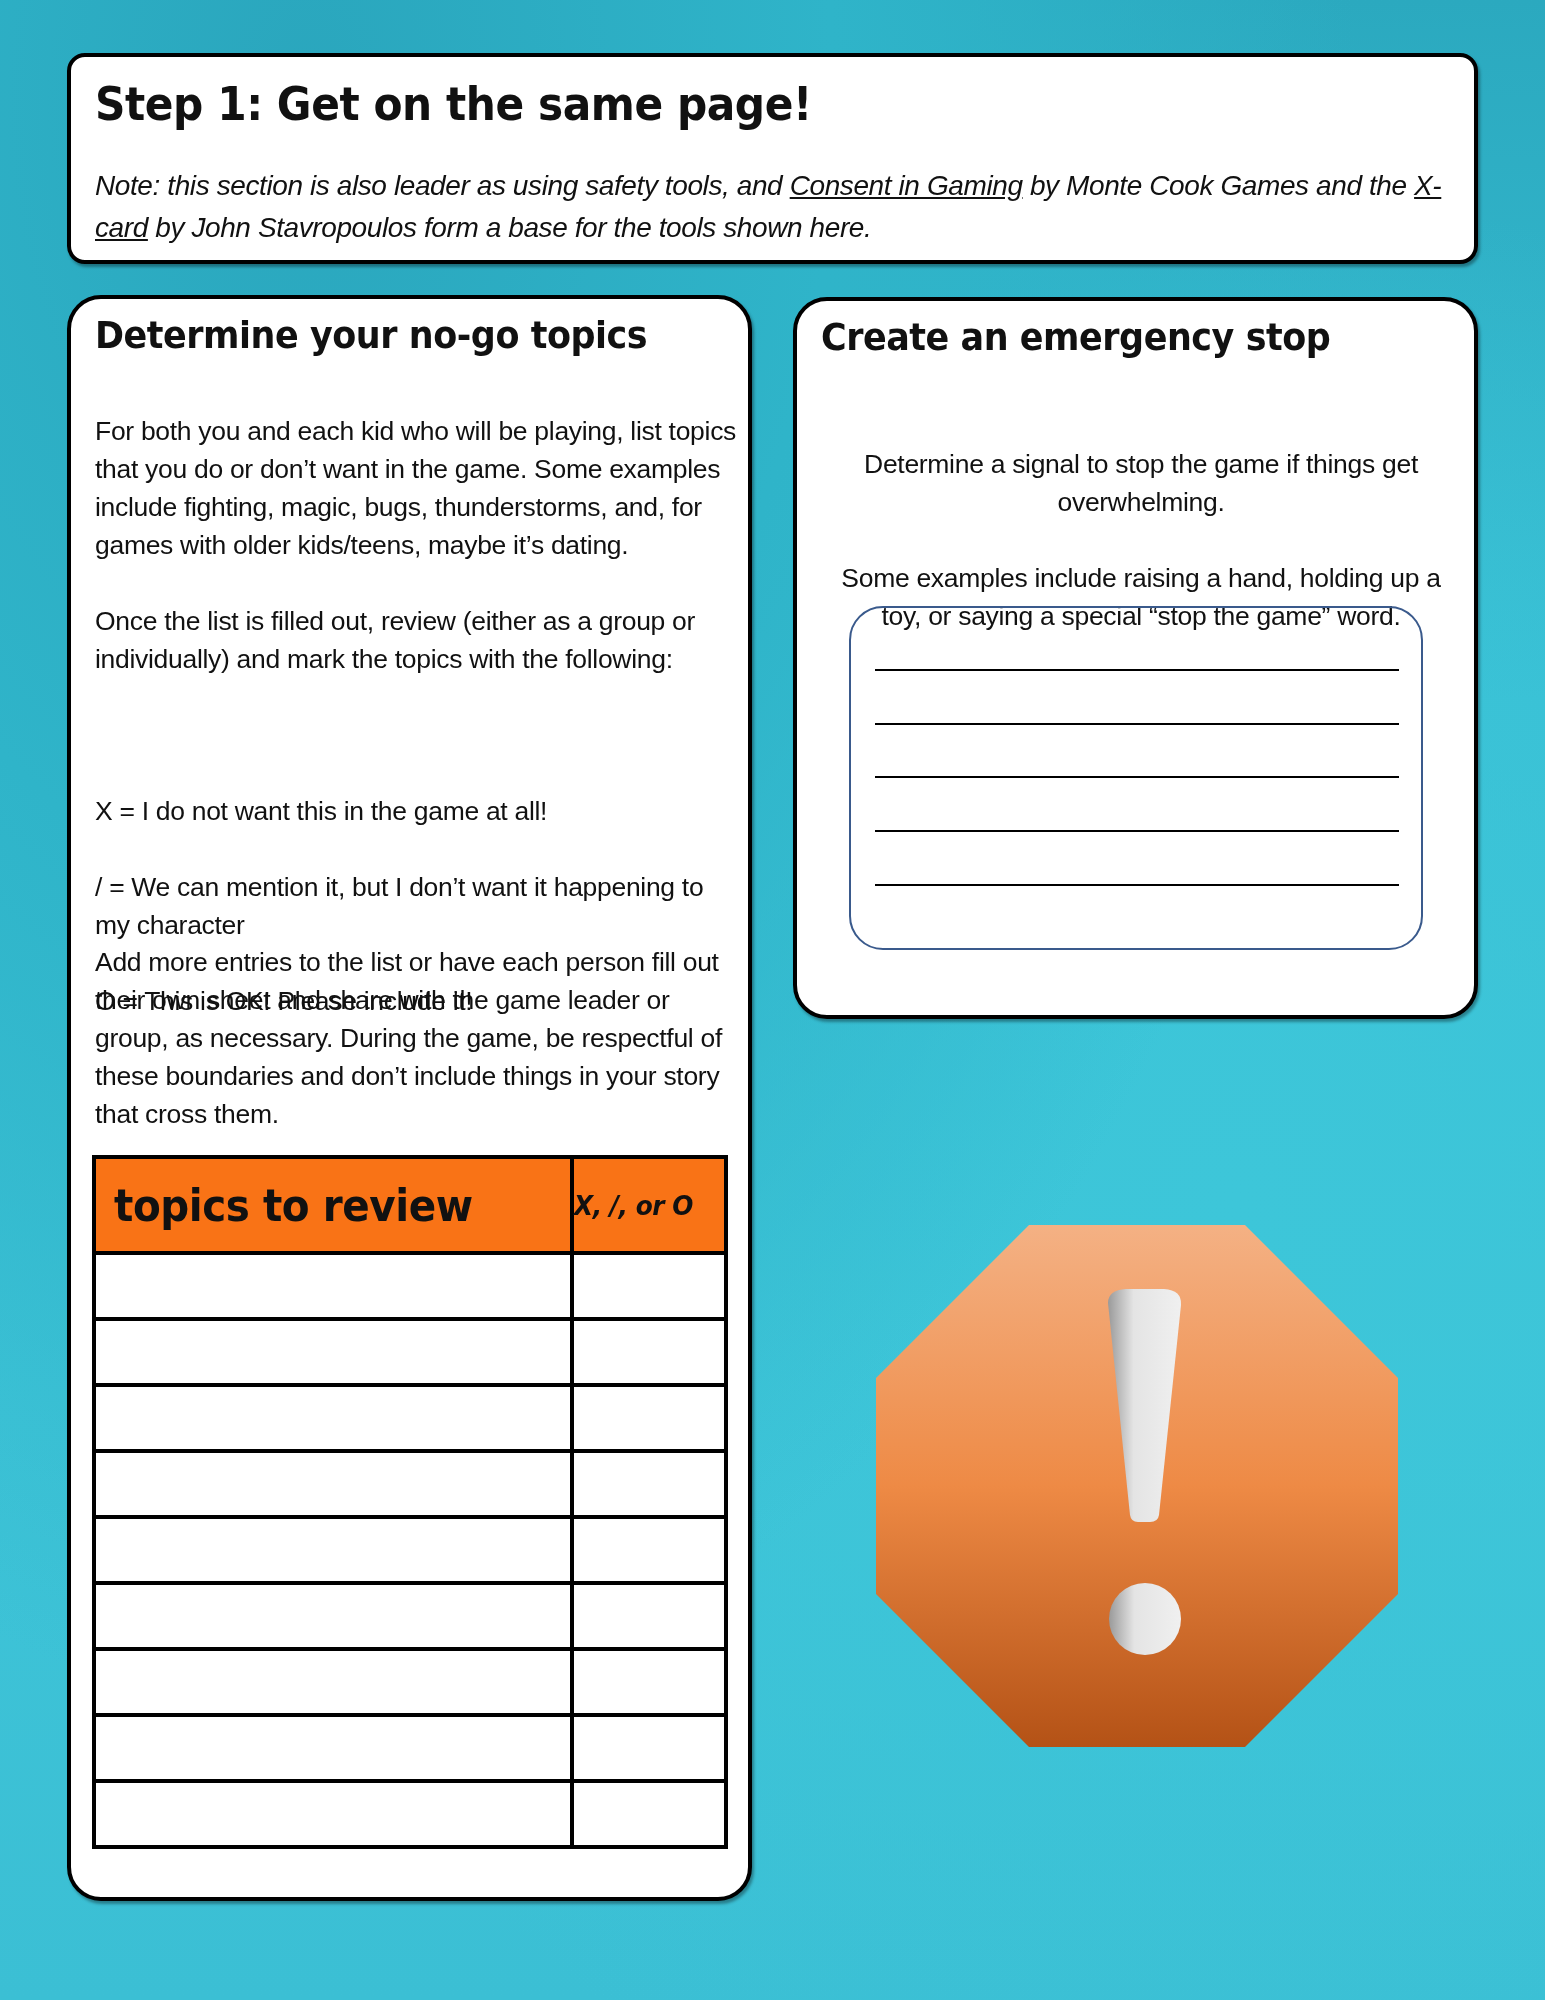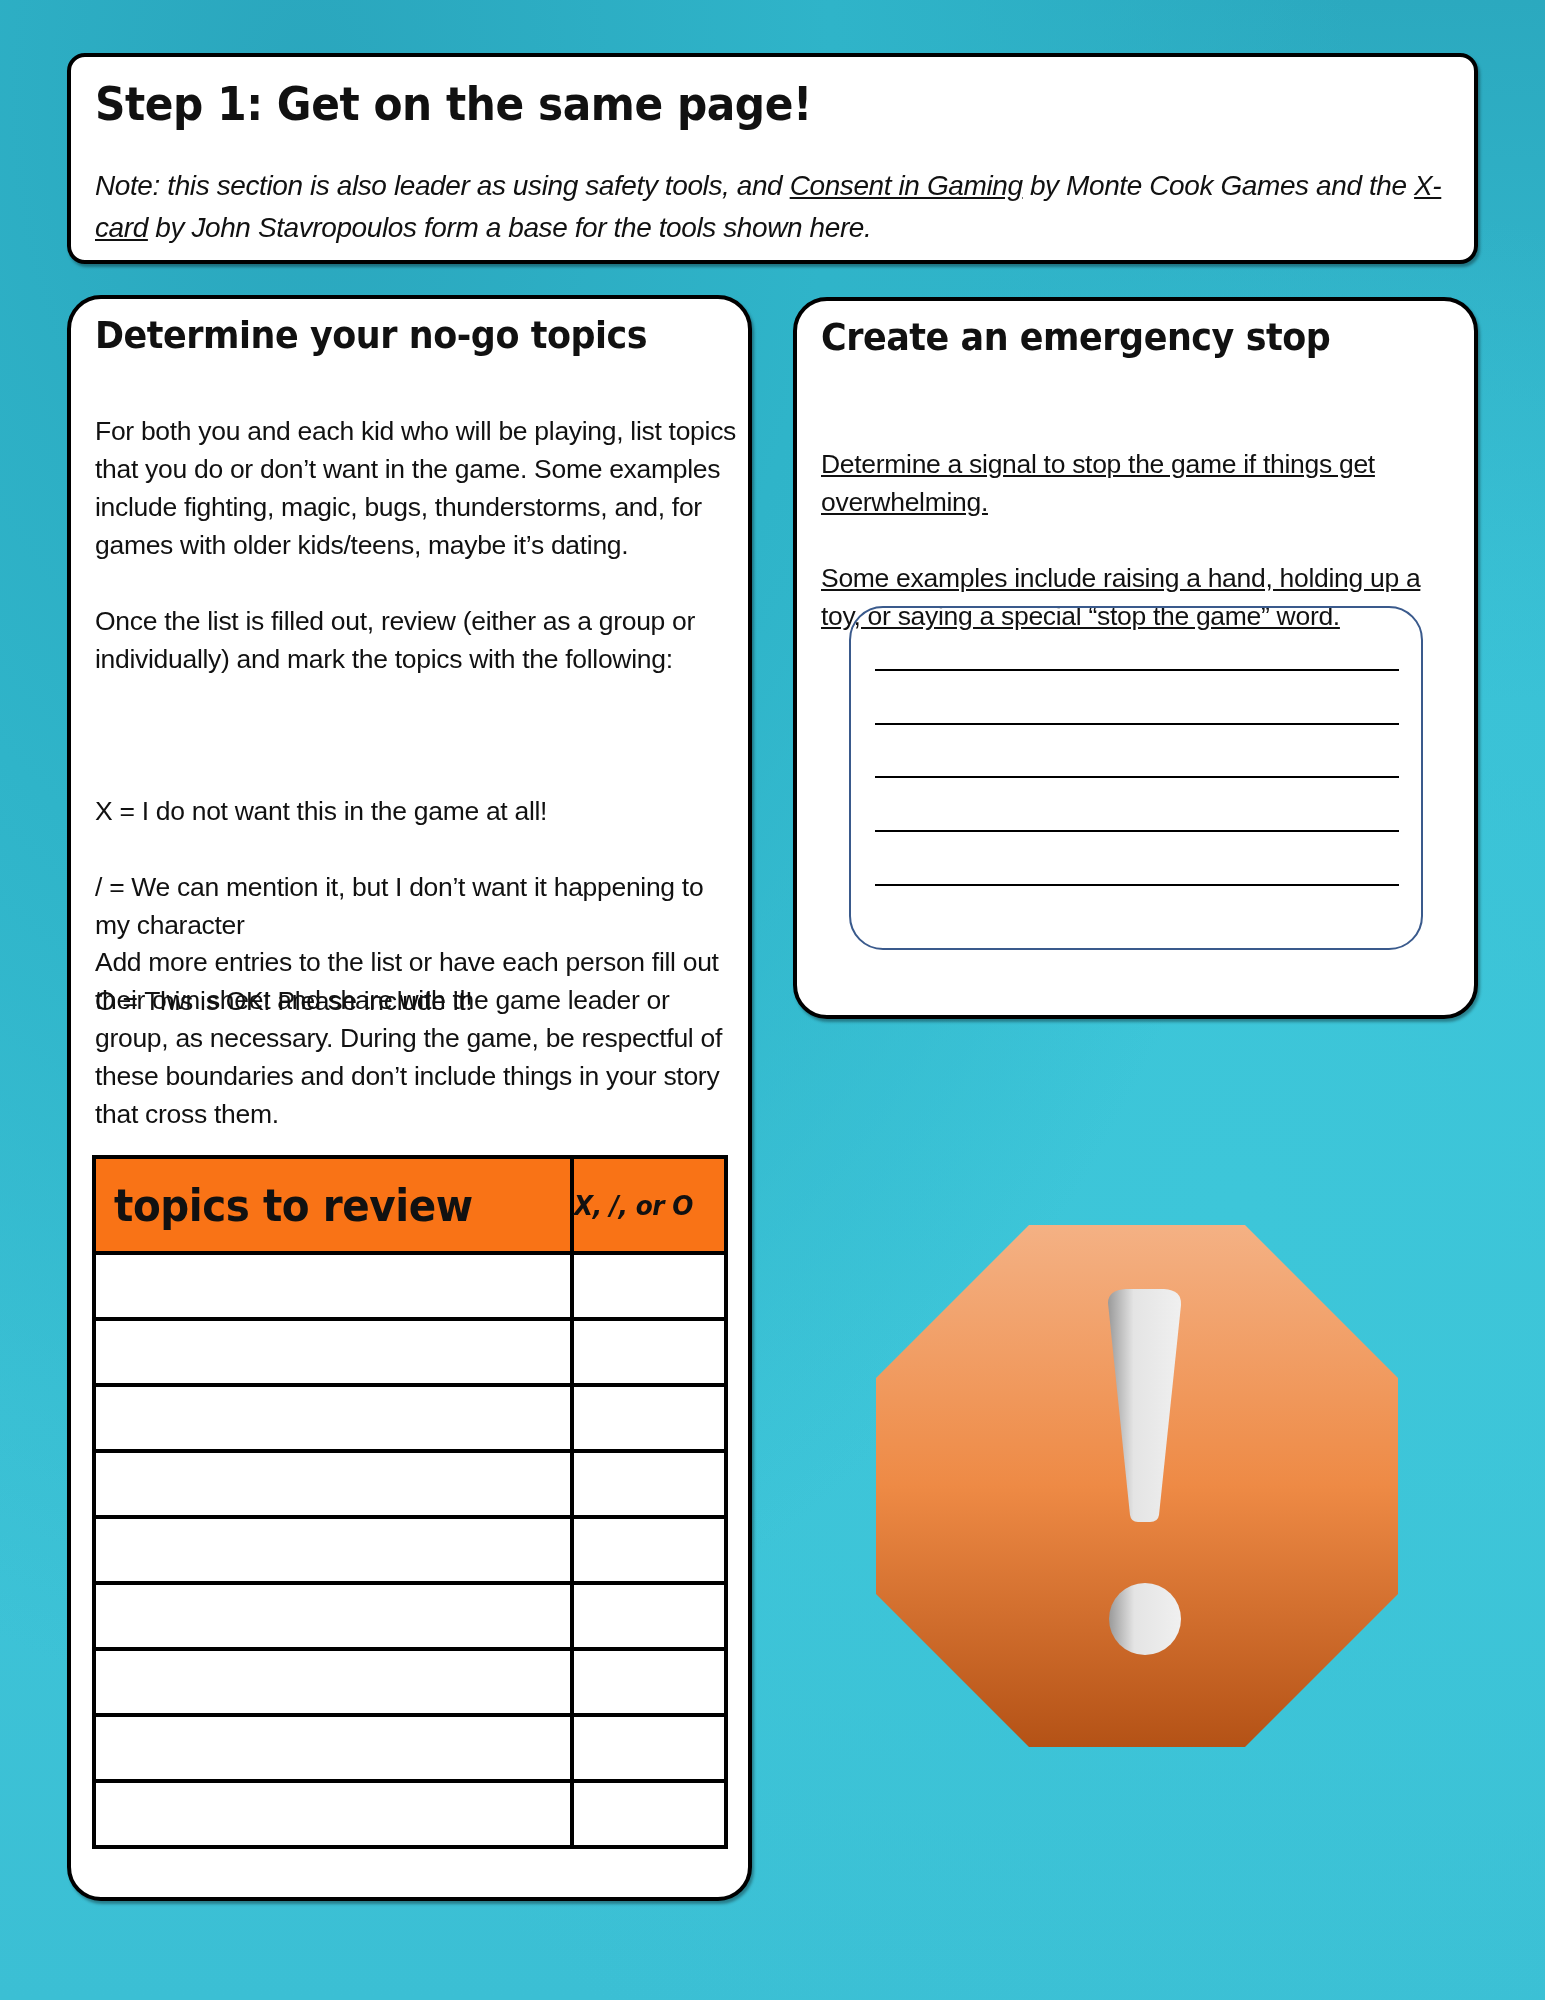--- a/index.html
+++ b/index.html
@@ -24,32 +24,32 @@
     #header-card { left: 67px; top: 53px; width: 1411px; height: 211px; border-radius: 18px; }
     #header-title { position: absolute; left: 24px; top: 20px; font-size: 46px; }
     #header-note {
       position: absolute; left: 24px; top: 108px; right: 24px;
       font-family: "Liberation Sans", sans-serif; font-style: italic;
       font-size: 28px; line-height: 42px; letter-spacing: -0.4px;
     }
     #header-note u { text-decoration: underline; }
 
     #left-card { left: 67px; top: 295px; width: 685px; height: 1606px; }
-    #right-card { left: 793px; top: 297px; width: 685px; height: 722px; }
+    #right-card { left: 793px; top: 297px; width: 685px; height: 722px; text-align: center; }
     .card-title { position: absolute; left: 24px; top: 14px; font-size: 38px; }
     .body-text {
       position: absolute; left: 24px;
       font-family: "Liberation Sans", sans-serif; font-size: 26.5px;
       line-height: 38px; letter-spacing: -0.3px; white-space: pre-line;
     }
     #left-p1 { top: 113px; width: 680px; }
     #left-p2 { top: 303px; width: 640px; }
     #left-legend { top: 455px; width: 640px; }
     #left-p3 { top: 644px; width: 640px; }
-    #right-p1 { top: 106px; width: 640px; text-decoration: underline; }
+    #right-p1 { top: 106px; width: 640px; }
 
     #topics-table {
       position: absolute; left: 21px; top: 856px; width: 636px;
       border-collapse: collapse; table-layout: fixed;
     }
     #topics-table th, #topics-table td {
       border: 4px solid #000; padding: 0; box-sizing: border-box;
     }
     #topics-table th { background: #f97316; height: 96px; text-align: left; }
     #topics-table td { height: 66px; }

